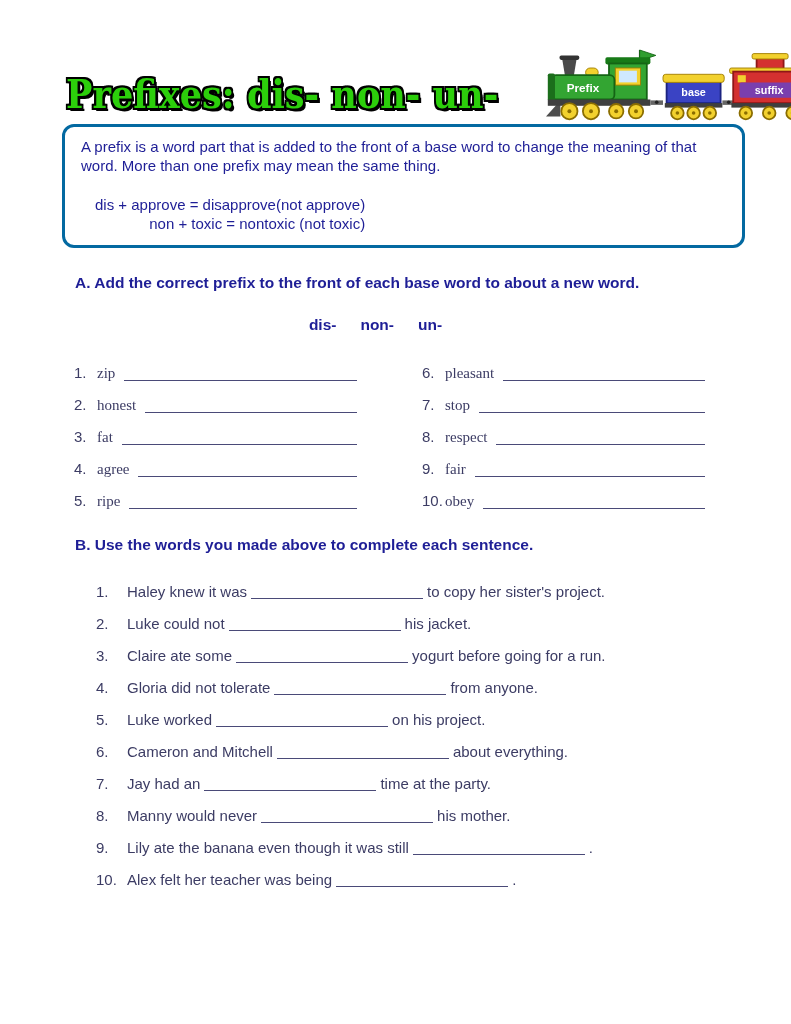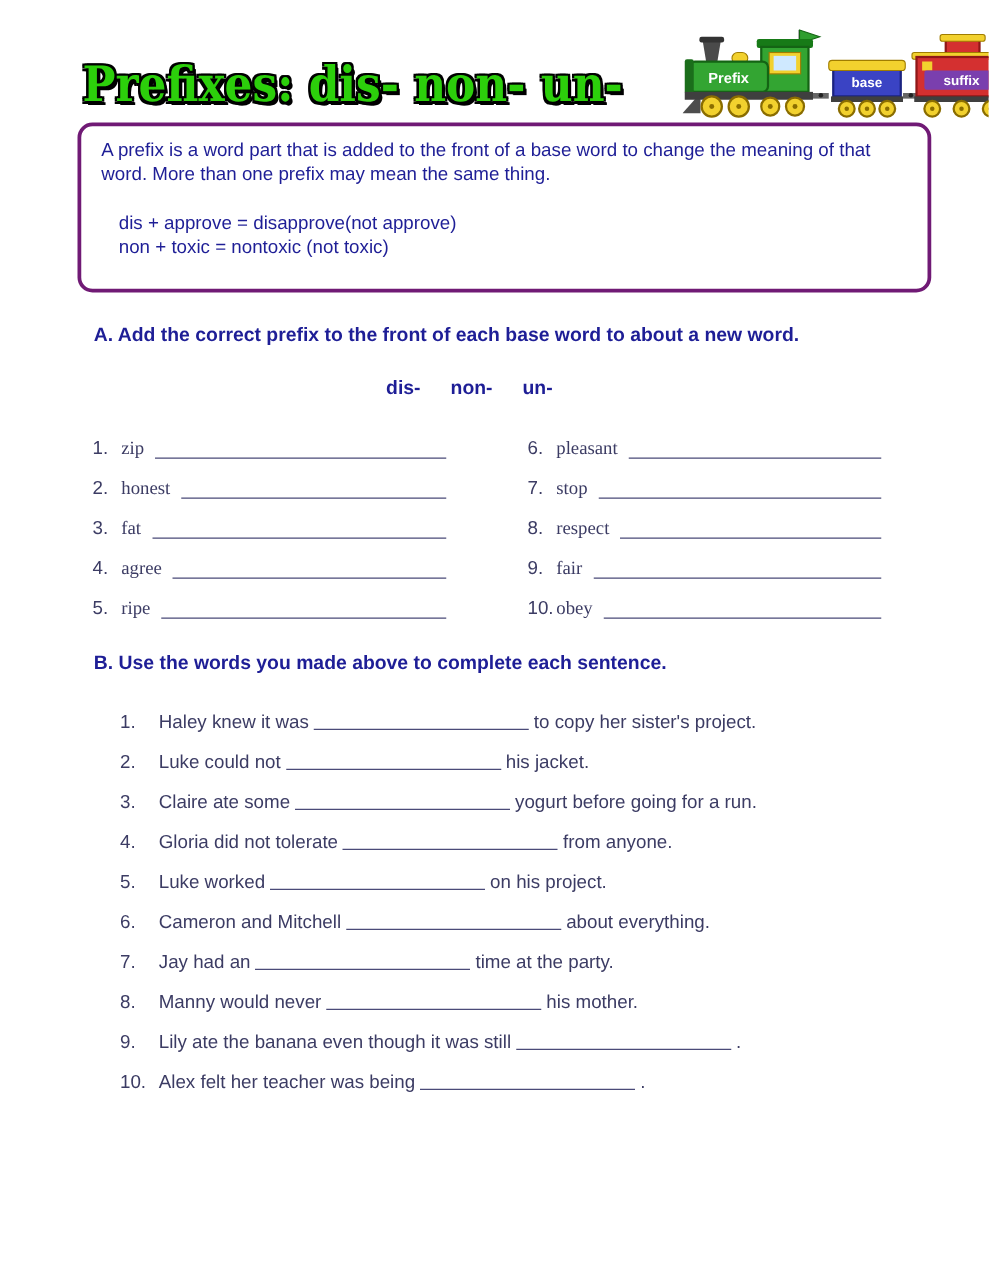--- a/index.html
+++ b/index.html
@@ -1,40 +1,40 @@
 <!DOCTYPE html>
 <html><head>
 <meta charset="utf-8">
 <style>
   html,body{margin:0;padding:0;background:#ffffff;}
   .page{
     width:791px;height:1024px;background:#ffffff;position:relative;overflow:hidden;
     font-family:"Liberation Sans", sans-serif;color:#3c3c64;
   }
   
-  .header{display:flex;justify-content:space-between;align-items:flex-end;padding:22px 46px 0 66px;}
+  .header{display:flex;justify-content:space-between;align-items:flex-end;padding:48px 46px 0 66px;}
   .title{
     margin:0;font-family:"DejaVu Serif", serif;font-weight:bold;font-size:39px;line-height:1;
     color:#2ccf0b;white-space:nowrap;letter-spacing:0px;
     transform:scaleX(0.90);transform-origin:left bottom;
     text-shadow:-2px -2px 0 #000,2px -2px 0 #000,-2px 2px 0 #000,2px 2px 0 #000,
                 0 -2px 0 #000,0 2px 0 #000,-2px 0 0 #000,2px 0 0 #000,3px 3px 0 #000;
   }
   .train{flex-shrink:0;margin-bottom:-10px;}
   
   .intro-box{
-    margin:10px 46px 0 62px;border:3px solid #701a75;border-radius:12px;
-    padding:11px 16px 23px 16px;color:#1e1e96;font-size:15px;
+    margin:10px 46px 0 62px;border:3px solid #0369a1;border-radius:12px;
+    padding:11px 16px 11px 16px;color:#1e1e96;font-size:15px;
   }
   .definition{margin:0;line-height:1.25;max-width:627px;}
   .examples-row{display:flex;margin-top:13px;}
   .examples-left{margin-left:42px;width:292px;line-height:1.28;}
   .examples-heading{font-weight:bold;}
   .bi{font-weight:bold;font-style:italic;}
-  .examples-right{margin-left:14px;line-height:1.3;padding-top:6px;}
+  .examples-right{margin-left:14px;line-height:1.3;padding-top:6px;text-align:right;}
   
   .section-heading{color:#1e1e96;font-weight:bold;font-size:15.5px;margin:26px 46px 0 75px;line-height:1.2;}
   .prefix-bank{display:flex;gap:24px;justify-content:center;font-weight:bold;color:#1e1e96;
                font-size:15.5px;margin:24px 40px 0 0;}
   .words-grid{display:flex;margin:30px 86px 0 74px;gap:65px;}
   .words-col{flex:1;display:flex;flex-direction:column;gap:14px;}
   .word-row{display:flex;align-items:flex-end;font-size:15px;line-height:18px;}
   .w-num{min-width:23px;}
   .w-word{margin-right:9px;white-space:nowrap;font-family:Liberation Serif, serif;}
   .blank-fill{flex:1;border-bottom:1.5px solid #4a4a78;height:2px;margin-bottom:1px;}

